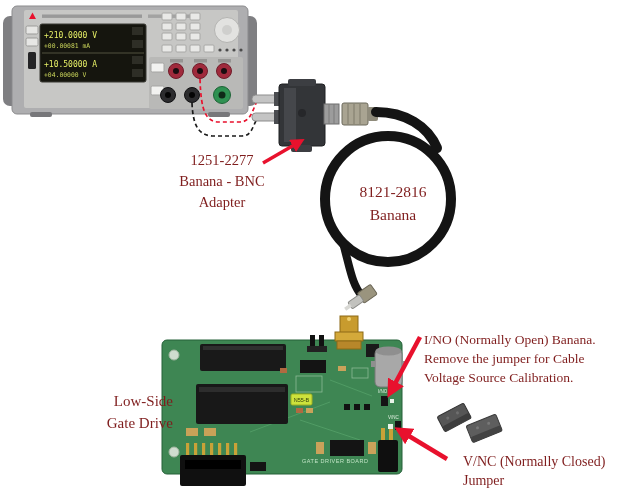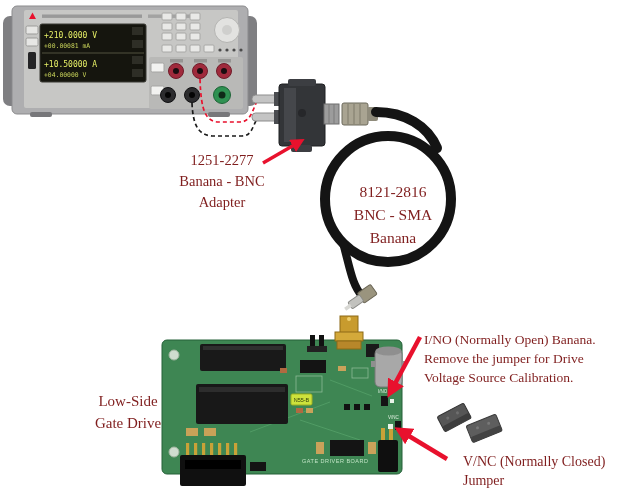--- a/index.html
+++ b/index.html
@@ -258,32 +258,31 @@
 </svg>
 
 <div class="label center" style="left:160px;top:150px;width:124px;font-size:14.5px;line-height:21px;">
   <div>1251-2277</div>
   <div>Banana - BNC</div>
   <div>Adapter</div>
 </div>
 
 <div class="label center" style="left:333px;top:180px;width:120px;font-size:15.5px;line-height:23px;">
   <div>8121-2816</div>
-  <div>BNC - SMA</div>
   <div>Banana</div>
 </div>
 
-<div class="label right" style="left:83px;top:390px;width:90px;font-size:15px;line-height:22px;text-align:center;">
+<div class="label right" style="left:83px;top:390px;width:90px;font-size:15px;line-height:22px;">
   <div>Low-Side</div>
   <div>Gate Drive</div>
 </div>
 
 <div class="label" style="left:424px;top:330px;width:192px;font-size:13.5px;line-height:19px;">
   <div>I/NO (Normally Open) Banana.</div>
-  <div>Remove the jumper for Drive</div>
+  <div>Remove the jumper for Cable</div>
   <div>Voltage Source Calibration.</div>
 </div>
 
 <div class="label" style="left:463px;top:452px;width:165px;font-size:14px;line-height:19px;">
   <div>V/NC (Normally Closed)</div>
   <div>Jumper</div>
 </div>
 
 </div>
 

